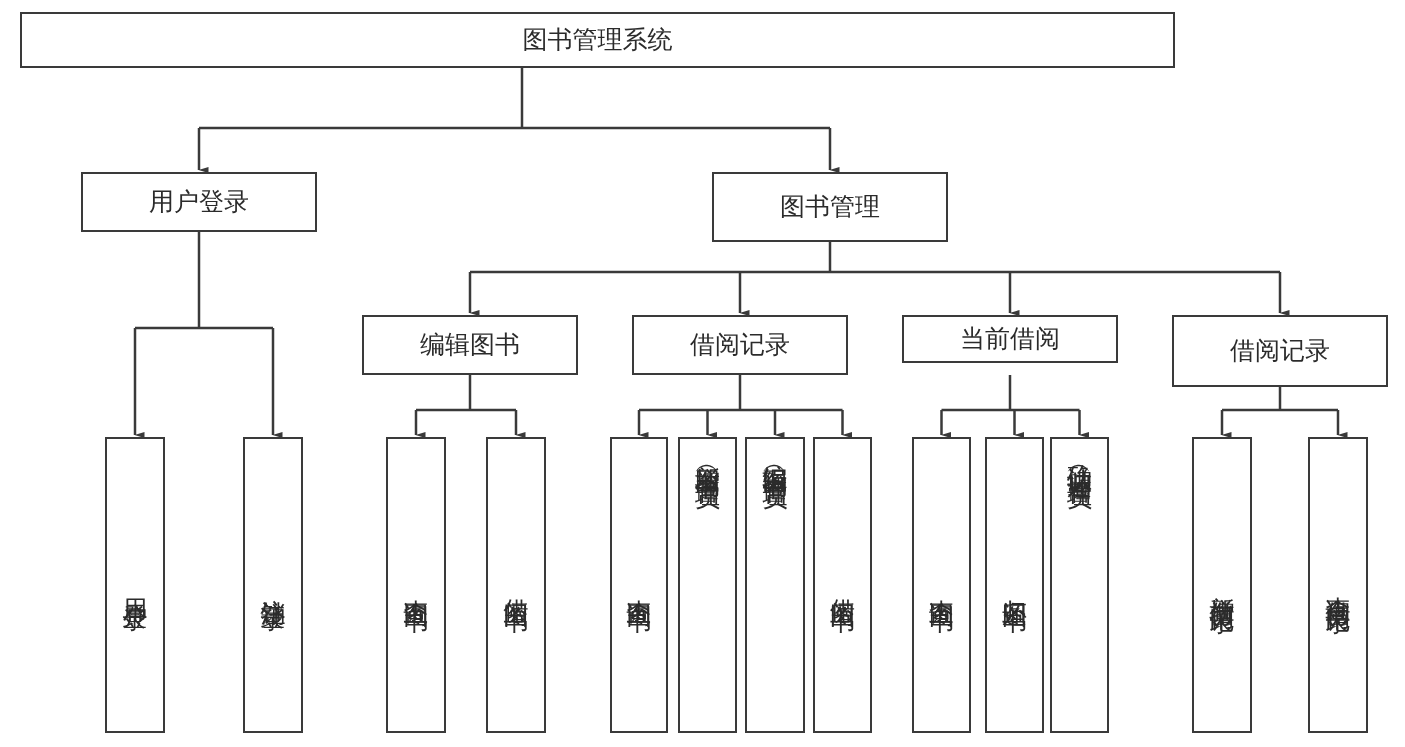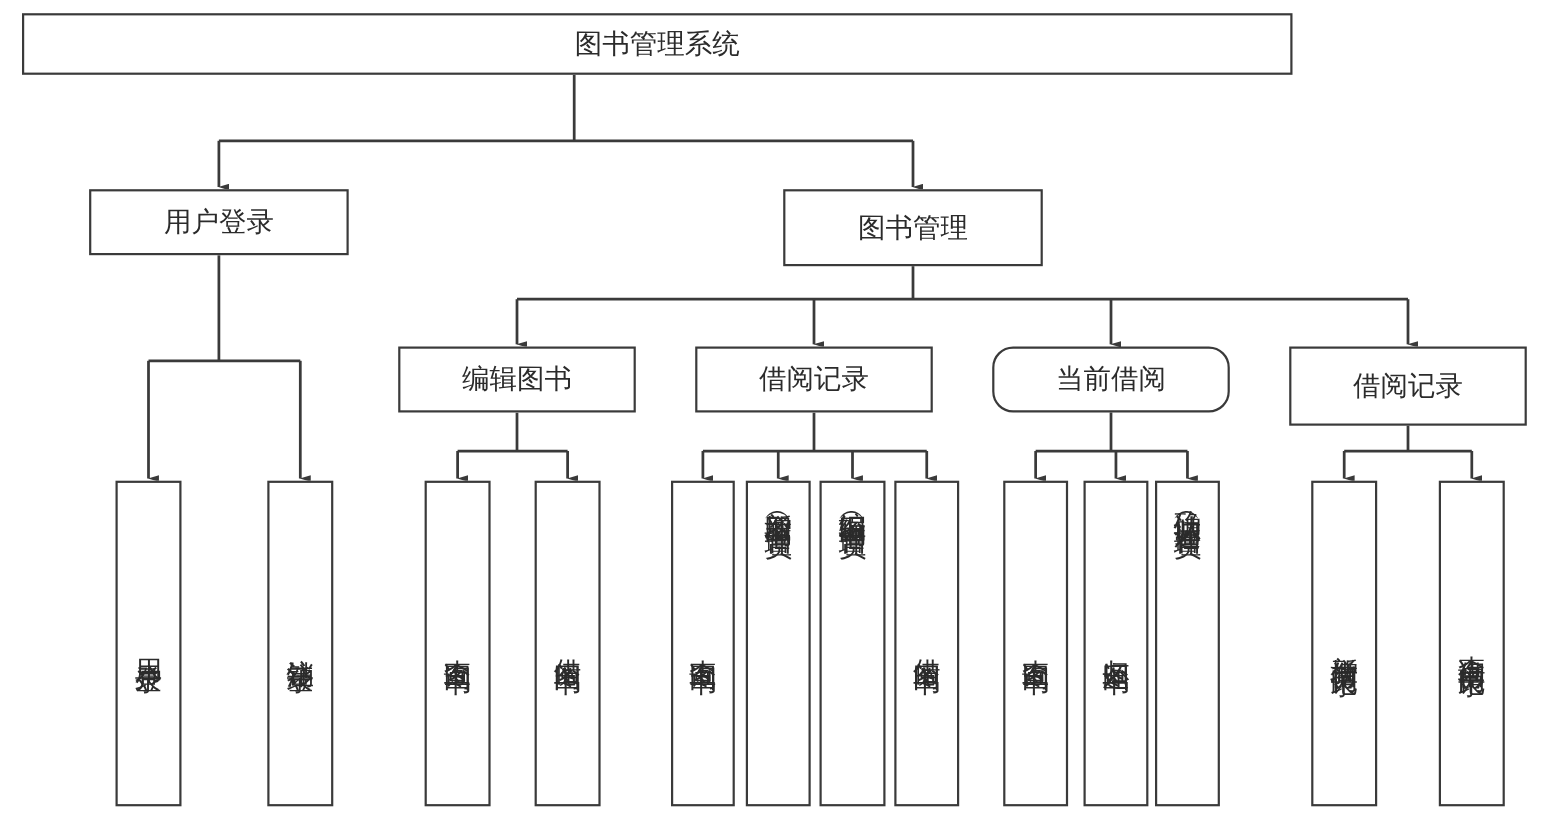--- a/index.html
+++ b/index.html
@@ -132,21 +132,21 @@
       </div>
       <div class="node h" style="left: 712px; top: 172px; width: 236px; height: 70px;">
         <span class="node-label">图书管理</span>
       </div>
       <div class="node h" style="left: 362px; top: 315px; width: 216px; height: 60px;">
         <span class="node-label">编辑图书</span>
       </div>
       <div class="node h" style="left: 632px; top: 315px; width: 216px; height: 60px;">
         <span class="node-label">借阅记录</span>
       </div>
-      <div class="node h" style="left: 902px; top: 315px; width: 216px; height: 60px; border-radius: 19px;">
+      <div class="node h" style="left: 902px; top: 315px; width: 216px; height: 48px;">
         <span class="node-label">当前借阅</span>
       </div>
       <div class="node h" style="left: 1172px; top: 315px; width: 216px; height: 72px;">
         <span class="node-label">借阅记录</span>
       </div>
       <div class="node v centered" style="left: 105px; top: 437px; width: 60px; height: 296px;">
         <span class="node-label">用户登录</span>
       </div>
       <div class="node v centered" style="left: 243px; top: 437px; width: 60px; height: 296px;">
         <span class="node-label">注销登录</span>

